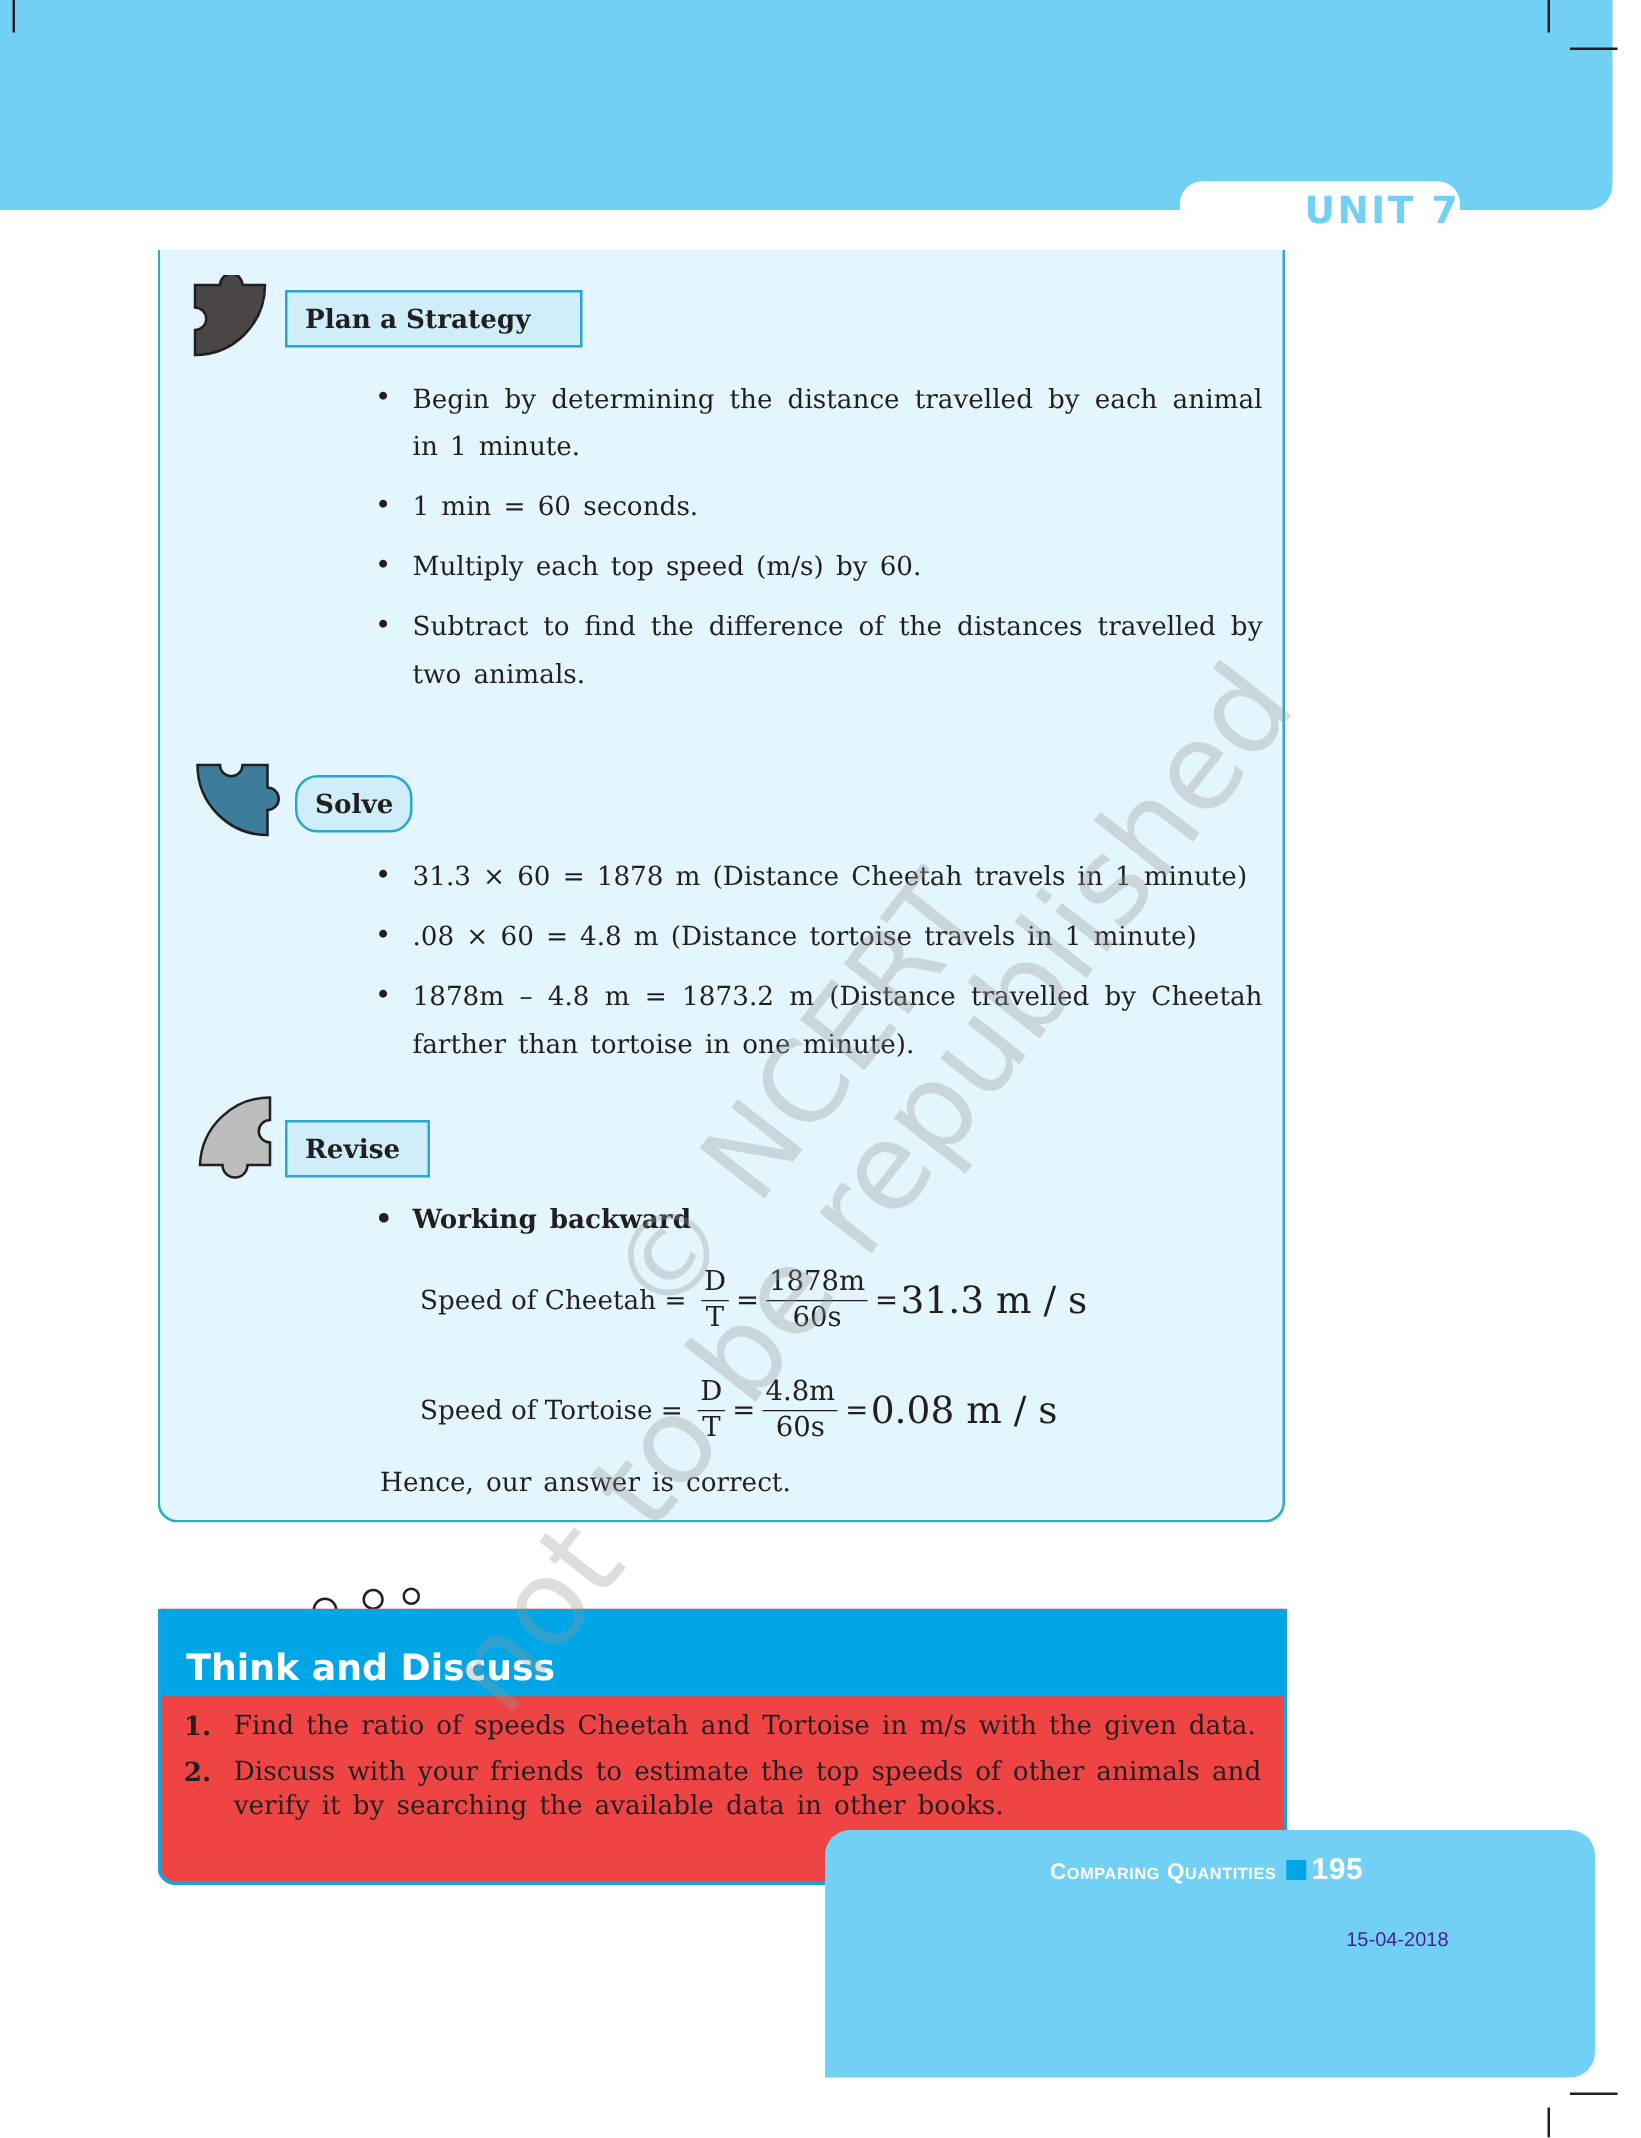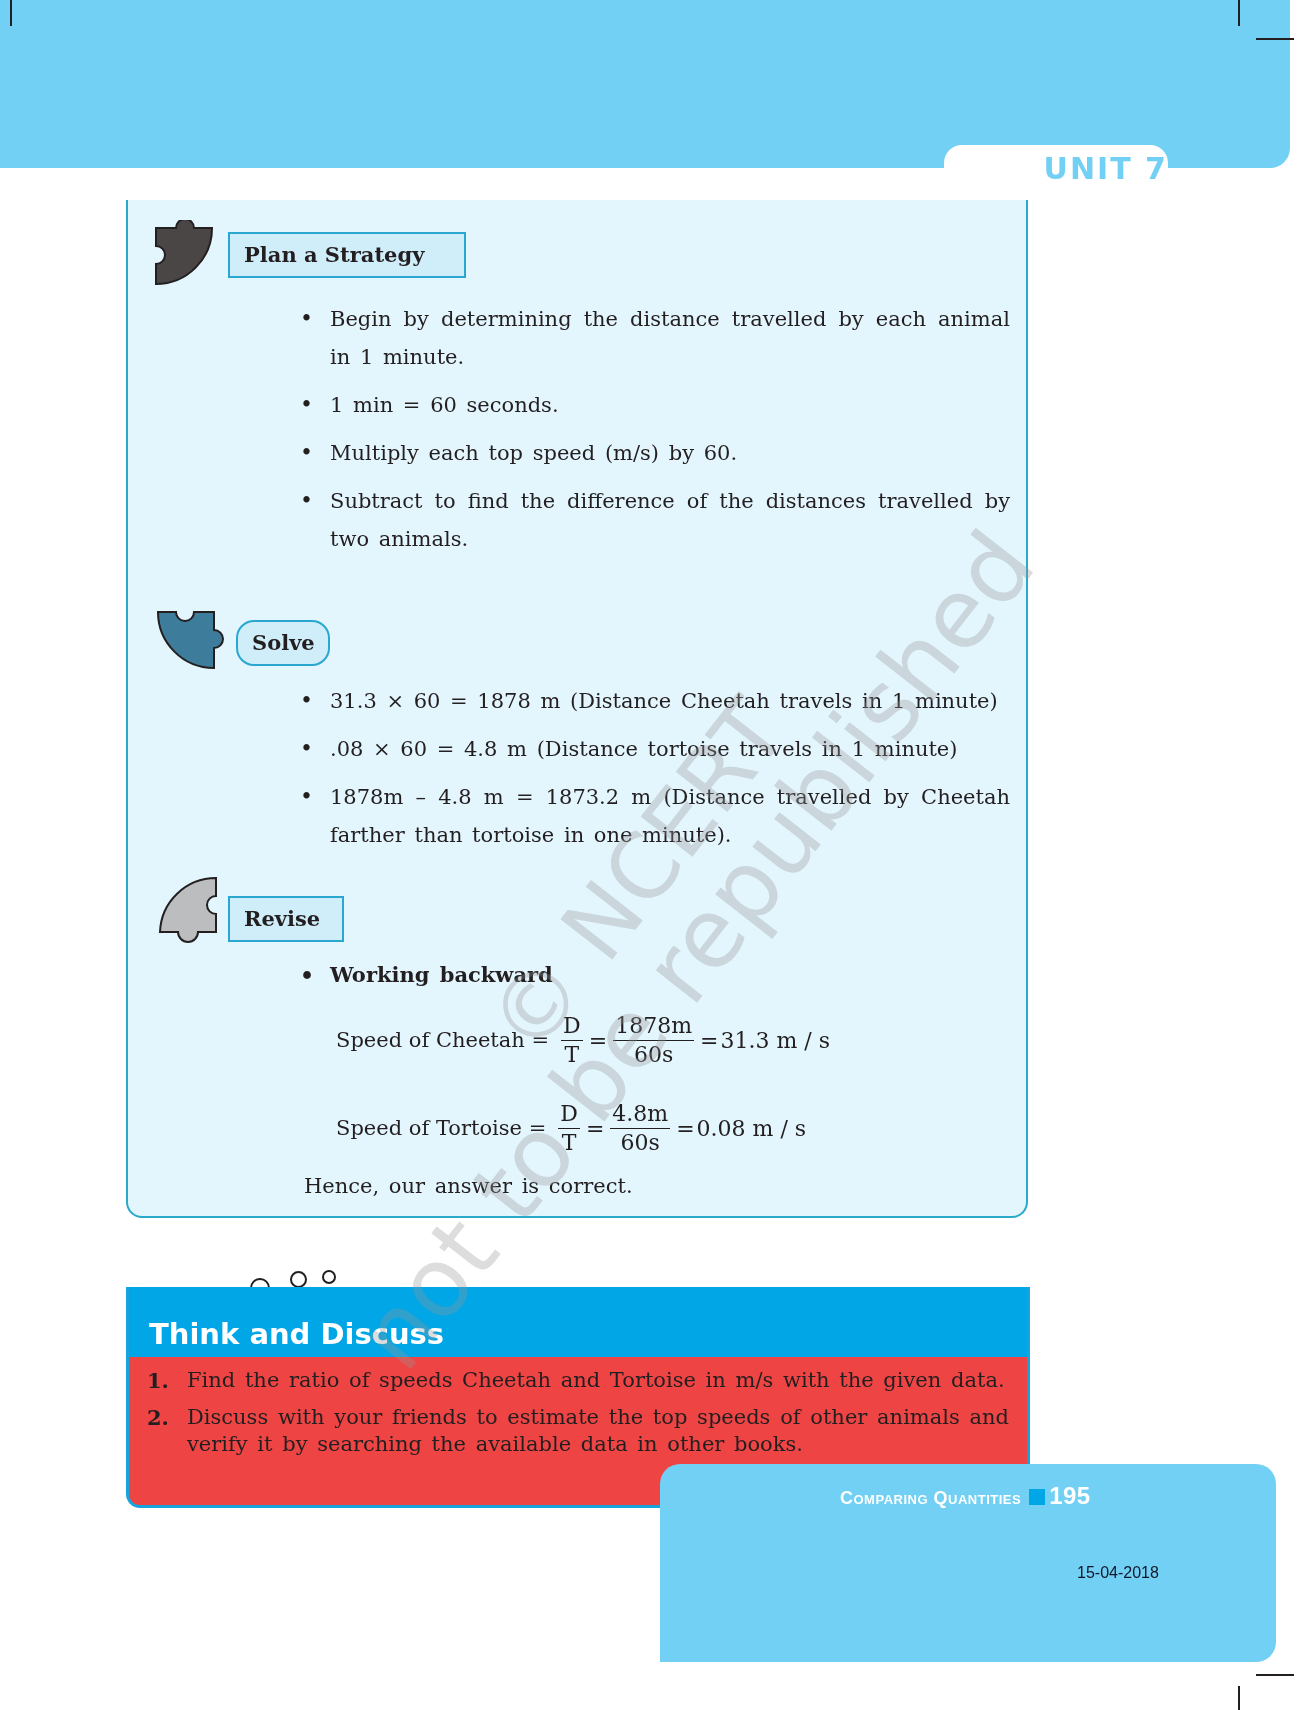--- a/index.html
+++ b/index.html
@@ -21,42 +21,42 @@
   .puzzle { position:absolute; }
   .bullets { position:absolute; left:172px; width:710px; list-style:none; margin:0; padding:0; }
   .bullets li { position:relative; padding-left:30px; font-size:21px; line-height:38px;
               text-align:justify; margin-bottom:10px; word-spacing:3px; }
   .bullets li::before { content:"•"; position:absolute; left:0; top:0; font-size:22px; }
   .eq-row { position:absolute; left:208px; font-size:21px; display:flex; align-items:center; height:64px; }
   .frac { display:inline-flex; flex-direction:column; align-items:center; margin:0 4px; }
   .frac .num { border-bottom:1.5px solid #231f20; padding:0 2px; line-height:28px; font-size:22px; }
   .frac .den { line-height:28px; font-size:22px; }
   .eq-sym { margin:0 2px; font-size:22px; }
-  .result { font-size:22px; }
+  .result { font-size:30px; }
 
   .think-box { position:absolute; left:126px; top:1287px; width:898px; height:218px;
               background:#ef4444; border:3px solid #19a3dd; border-top:none;
               border-bottom-left-radius:14px; border-bottom-right-radius:14px; overflow:hidden; }
   .think-header { position:absolute; left:0; top:0; width:100%; height:70px; background:#00a6e6; }
   .think-title { position:absolute; left:20px; top:30px; font-family:"DejaVu Sans", sans-serif;
               font-weight:bold; font-size:29px; color:#ffffff; }
   .think-list { position:absolute; left:18px; top:80px; width:862px; margin:0; padding:0; list-style:none; }
   .think-list li { position:relative; padding-left:40px; font-size:21px; line-height:27px;
               text-align:justify; margin-bottom:10px; word-spacing:3px; }
   .think-list .n { position:absolute; left:0; top:0; font-weight:bold; }
   .bubble { position:absolute; border:2px solid #231f20; border-radius:50%; background:#fff; }
 
   .footer-band { position:absolute; left:660px; top:1464px; width:616px; height:198px;
               background:#72d0f4; border-top-left-radius:20px; border-top-right-radius:20px; border-bottom-right-radius:20px; }
   .footer-title { position:absolute; left:180px; top:18px; font-family:"Liberation Sans", sans-serif;
               font-weight:bold; color:#ffffff; font-size:18px; font-variant:small-caps; letter-spacing:0.5px; }
   .footer-title .sq { display:inline-block; width:16px; height:16px; background:#00a6e6; margin:0 4px 0 8px; vertical-align:-1px; }
   .footer-page { font-size:24px; font-variant:normal; }
   .footer-date { position:absolute; left:417px; top:80px; font-family:"Liberation Sans", sans-serif;
-              font-size:16px; color:#0f172a;margin-top:20px; }
+              font-size:16px; color:#4c1d95; }
 
   .watermark { position:absolute; left:300px; top:820px; transform:rotate(-52deg); transform-origin:left top;
               font-family:"DejaVu Sans", sans-serif; font-size:96px; color:rgba(150,150,150,0.32);
               white-space:nowrap; pointer-events:none; line-height:100px; }
 </style>
 </head>
 <body>
 
 <div class="top-band"></div>
 <div class="unit-tab">

